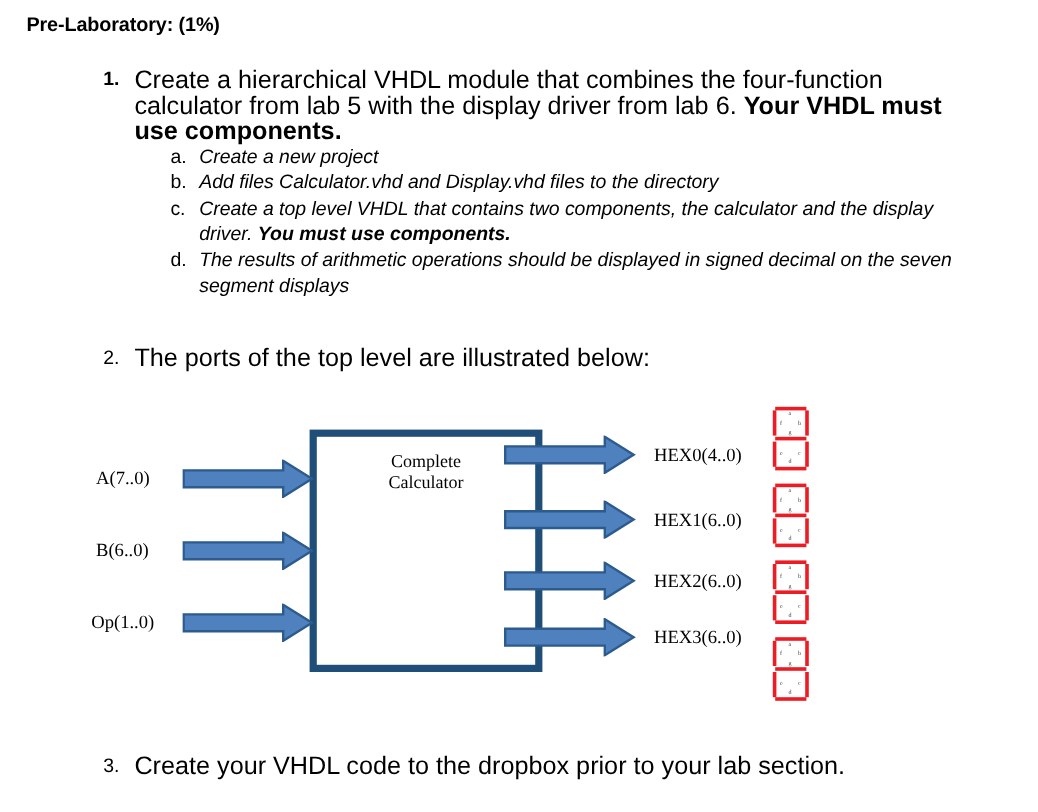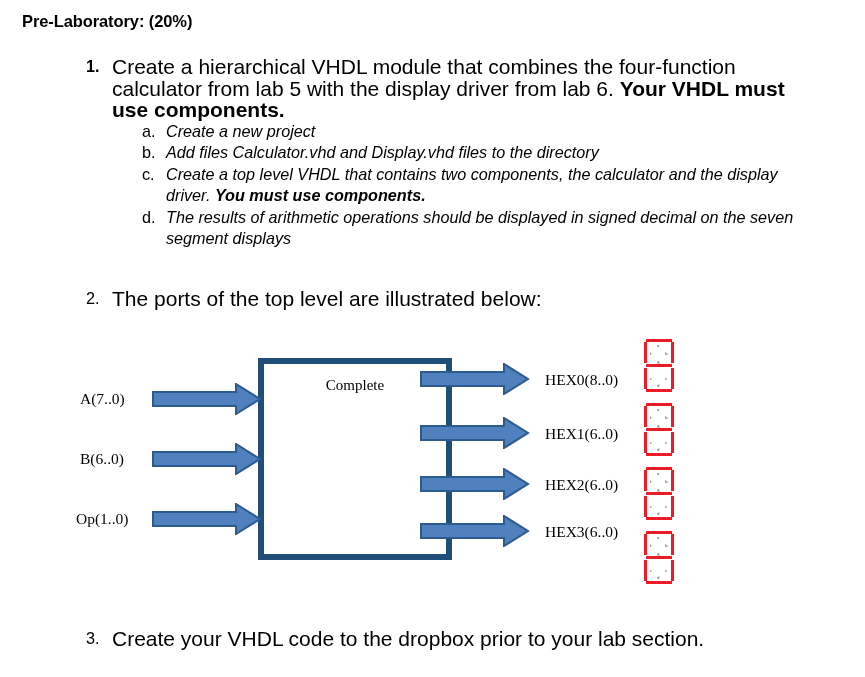--- a/index.html
+++ b/index.html
@@ -163,21 +163,21 @@
   .lbl-b { left: 25px; top: 13px; }
   .lbl-c { left: 25px; top: 38px; }
   .lbl-d { left: 17px; top: 45px; }
   .lbl-e { left: 10px; top: 38px; }
   .lbl-f { left: 10px; top: 13px; }
   .lbl-g { left: 17px; top: 21px; }
 </style>
 </head>
 <body style="background: rgb(255, 255, 255);">
 
-<div class="doc-title">Pre-Laboratory: (20%)</div>
+<div class="doc-title">Pre-Laboratory: (1%)</div>
 
 <div class="olist">
   <div class="li-row">
     <div class="li-num">1.</div>
     <div class="li-body">
       <span>Create a hierarchical VHDL module that combines the four-function calculator from lab 5 with the display driver from lab 6.  </span><b>Your VHDL must use components.</b>
     </div>
   </div>
 
   <div class="sublist">
@@ -215,20 +215,21 @@
       <span>The ports of the top level are illustrated below:</span>
     </div>
   </div>
 </div>
 
 <div class="diagram">
 
   <div class="calc-box" style="border-color: rgb(31, 78, 121);">
     <div class="calc-box-label">
       <div>Complete</div>
+      <div>Calculator</div>
     </div>
   </div>
 
   <svg class="arrow-svg" style="left:152px; top:53px;" width="110" height="32" viewBox="0 0 110 32">
     <polygon points="1,9 84,9 84,1 108,16 84,31 84,23 1,23" fill="#4E81BD" stroke="#2D5B8E" stroke-width="2" stroke-linejoin="miter"></polygon>
   </svg>
   <svg class="arrow-svg" style="left:152px; top:113px;" width="110" height="32" viewBox="0 0 110 32">
     <polygon points="1,9 84,9 84,1 108,16 84,31 84,23 1,23" fill="#4E81BD" stroke="#2D5B8E" stroke-width="2" stroke-linejoin="miter"></polygon>
   </svg>
   <svg class="arrow-svg" style="left:152px; top:173px;" width="110" height="32" viewBox="0 0 110 32">
@@ -245,21 +246,21 @@
   <svg class="arrow-svg" style="left:420px; top:87px;" width="110" height="32" viewBox="0 0 110 32">
     <polygon points="1,9 84,9 84,1 108,16 84,31 84,23 1,23" fill="#4E81BD" stroke="#2D5B8E" stroke-width="2" stroke-linejoin="miter"></polygon>
   </svg>
   <svg class="arrow-svg" style="left:420px; top:138px;" width="110" height="32" viewBox="0 0 110 32">
     <polygon points="1,9 84,9 84,1 108,16 84,31 84,23 1,23" fill="#4E81BD" stroke="#2D5B8E" stroke-width="2" stroke-linejoin="miter"></polygon>
   </svg>
   <svg class="arrow-svg" style="left:420px; top:185px;" width="110" height="32" viewBox="0 0 110 32">
     <polygon points="1,9 84,9 84,1 108,16 84,31 84,23 1,23" fill="#4E81BD" stroke="#2D5B8E" stroke-width="2" stroke-linejoin="miter"></polygon>
   </svg>
 
-  <div class="port-label" style="left:545px; top:41px;">HEX0(8..0)</div>
+  <div class="port-label" style="left:545px; top:41px;">HEX0(4..0)</div>
   <div class="port-label" style="left:545px; top:95px;">HEX1(6..0)</div>
   <div class="port-label" style="left:545px; top:146px;">HEX2(6..0)</div>
   <div class="port-label" style="left:545px; top:193px;">HEX3(6..0)</div>
 
   <div class="seg-col">
 
     <div class="seg-display">
       <div class="seg seg-a" style="background: rgb(237, 28, 36);"></div>
       <div class="seg seg-b" style="background: rgb(237, 28, 36);"></div>
       <div class="seg seg-c" style="background: rgb(237, 28, 36);"></div>

